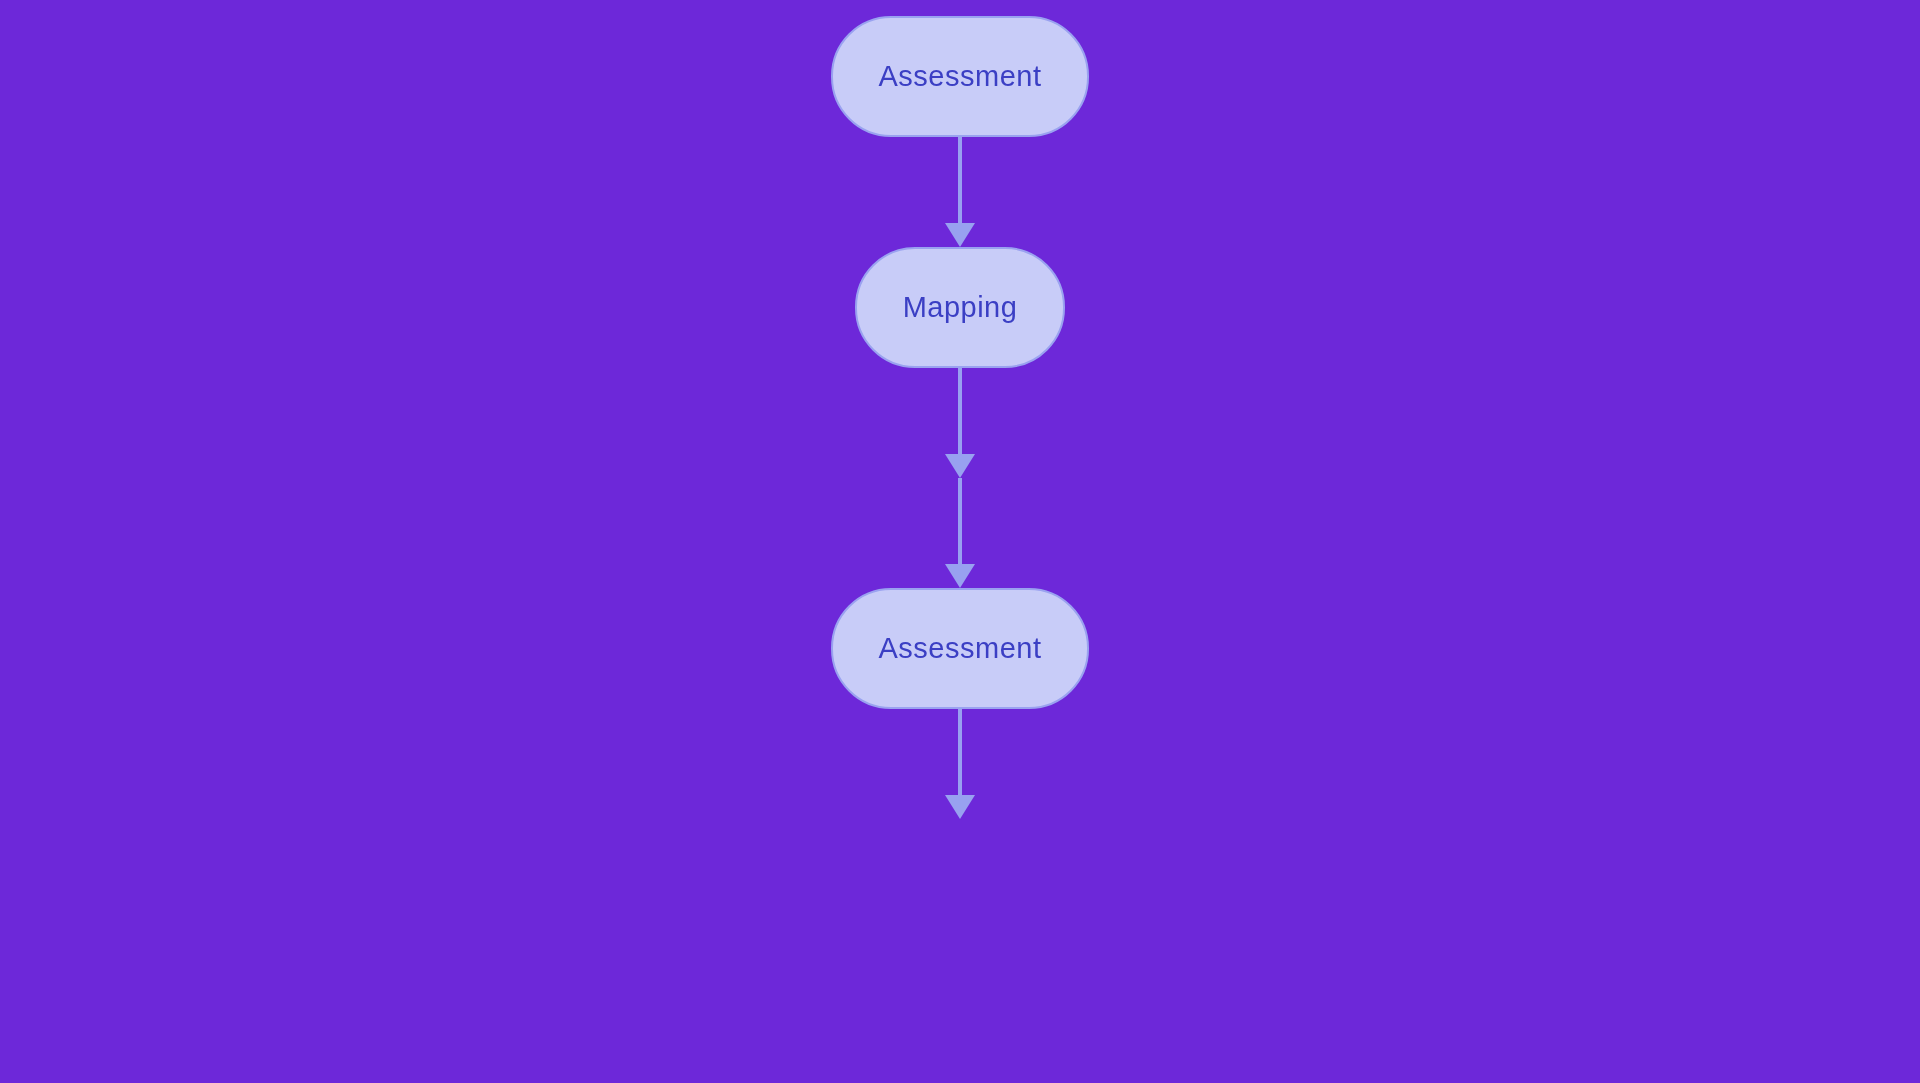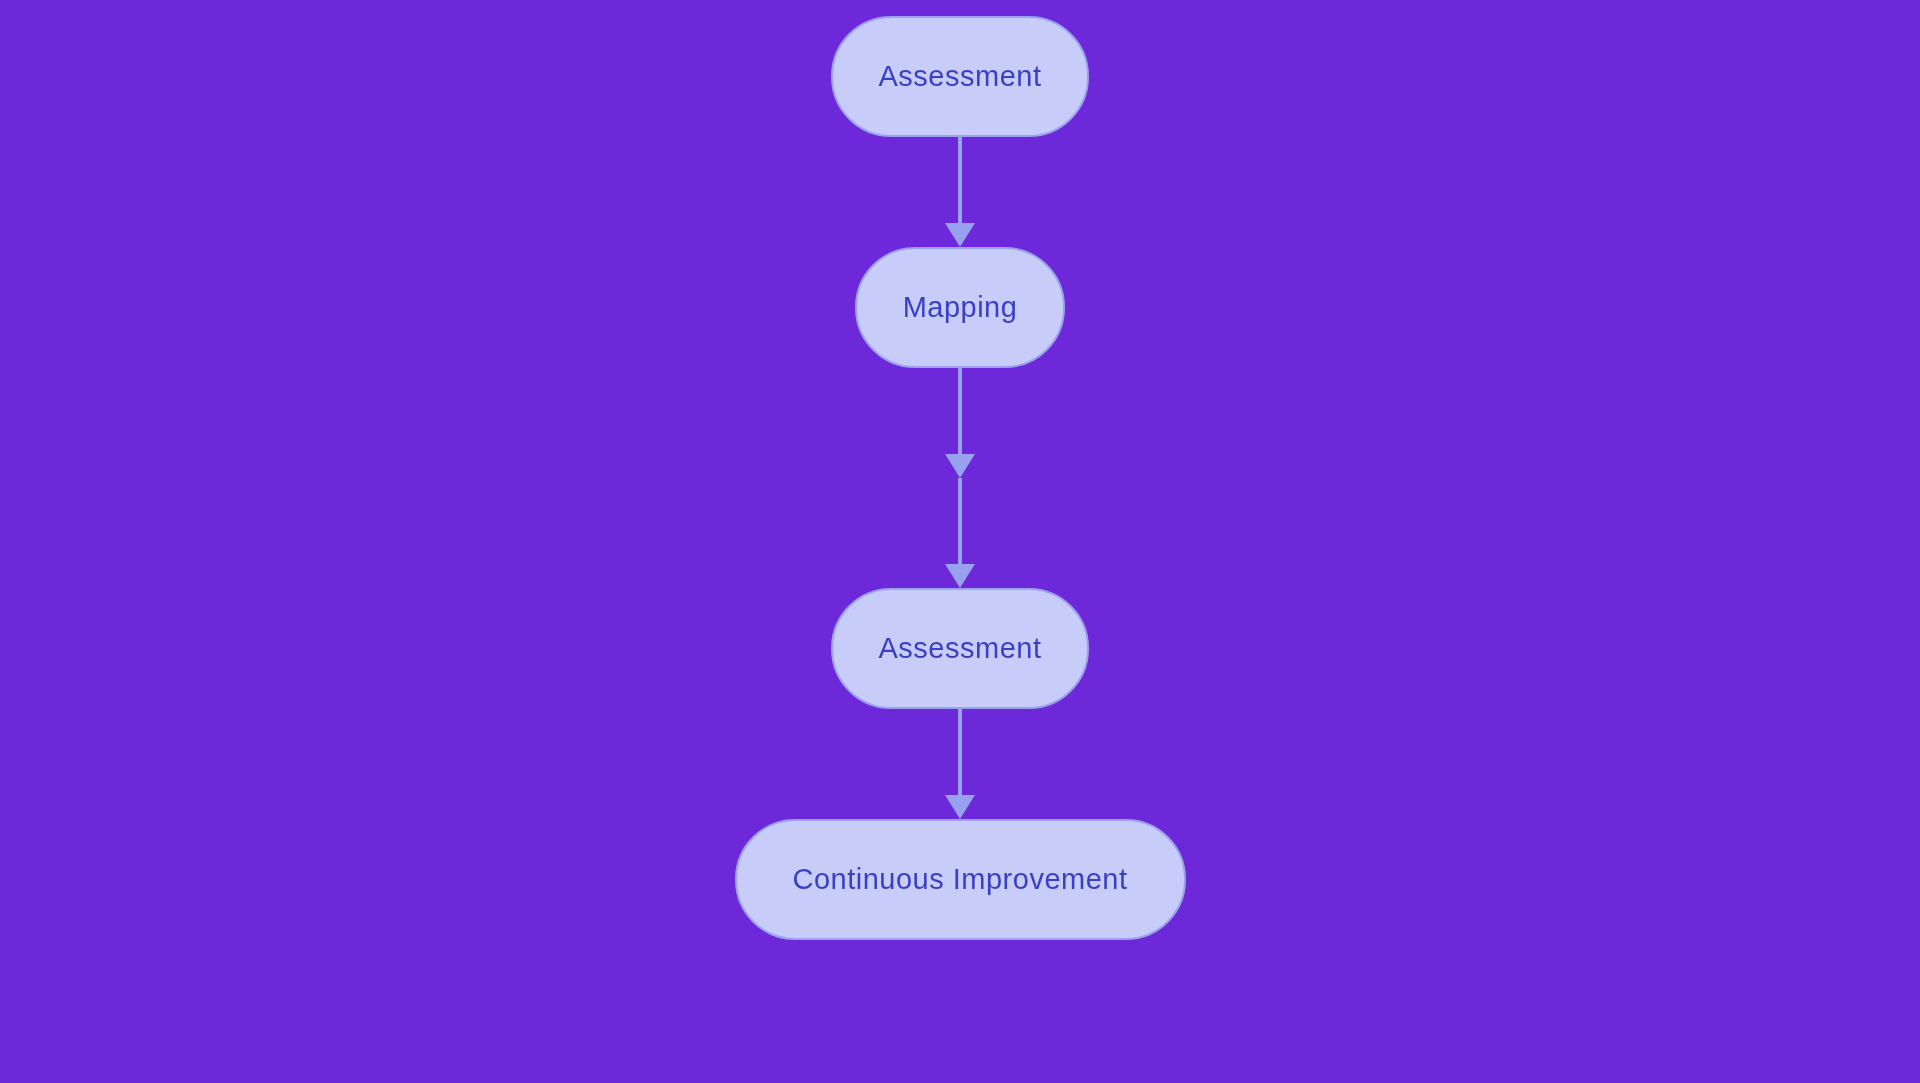--- a/index.html
+++ b/index.html
@@ -94,18 +94,15 @@
 
     <div class="node">
       <span>Assessment</span>
     </div>
 
     <div class="edge">
       <div class="line"></div>
       <div class="head"></div>
     </div>
 
-    <div class="node wide">
-      <span>Continuous Improvement</span>
-    </div>
 
   </div>
 </div>
 
 </body></html>

